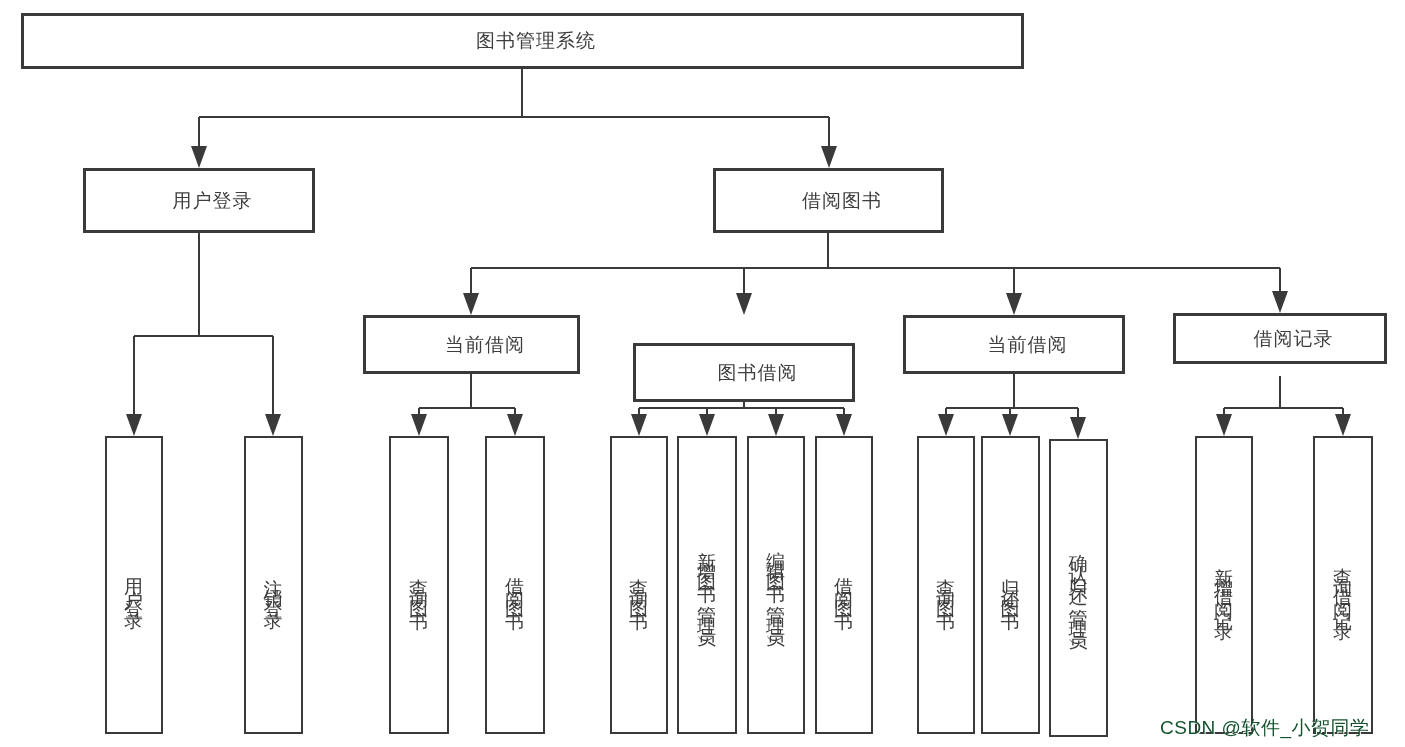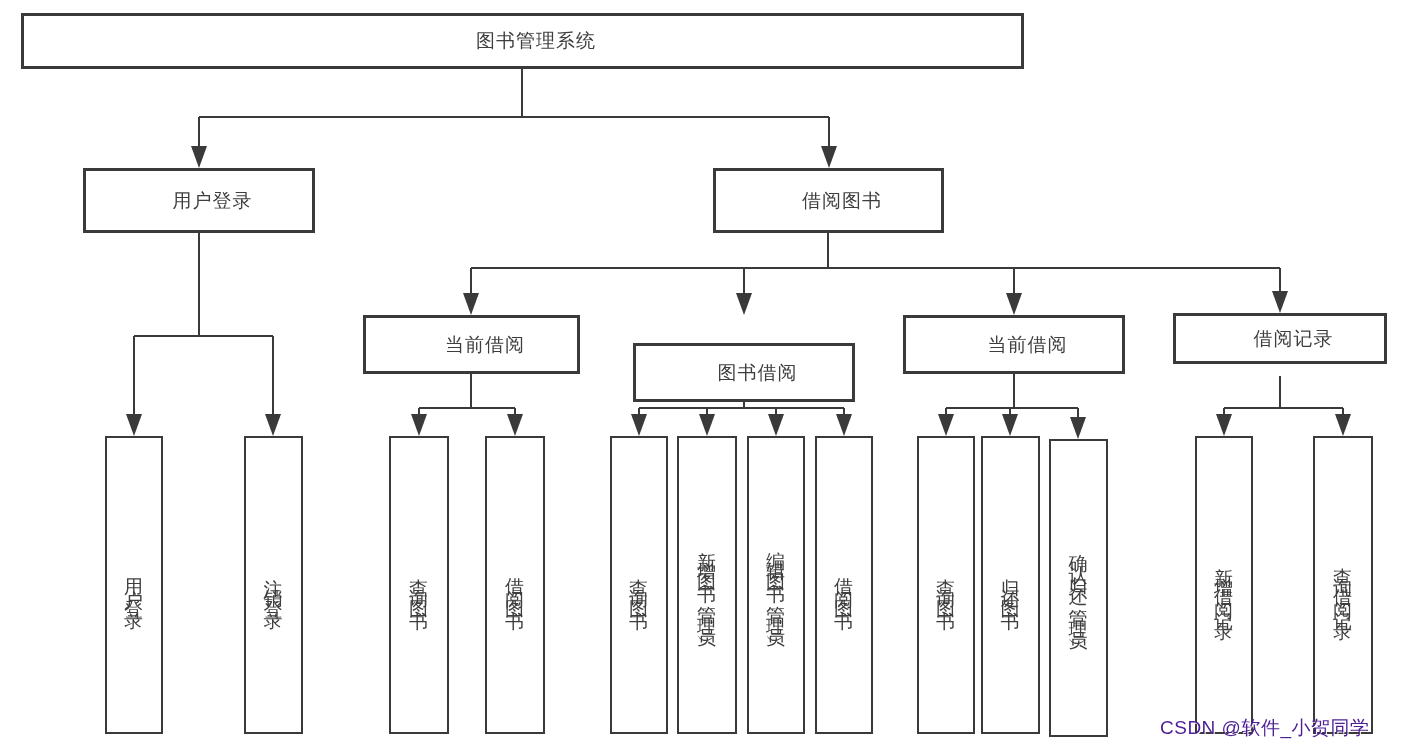--- a/index.html
+++ b/index.html
@@ -48,21 +48,21 @@
     color: #3e3e3e;
     letter-spacing: 11px;
     line-height: 1;
     white-space: nowrap;
   }
   .watermark {
     position: absolute;
     left: 1160px;
     top: 715px;
     font-size: 19px;
-    color: #4c1d95;
+    color: #14532d;
     letter-spacing: 0.5px;
     z-index: 5;
     text-shadow: 1px 1px 0 #ffffff;
     white-space: nowrap;
   }
 </style>
 </head>
 <body>
 
 <div class="stage">

